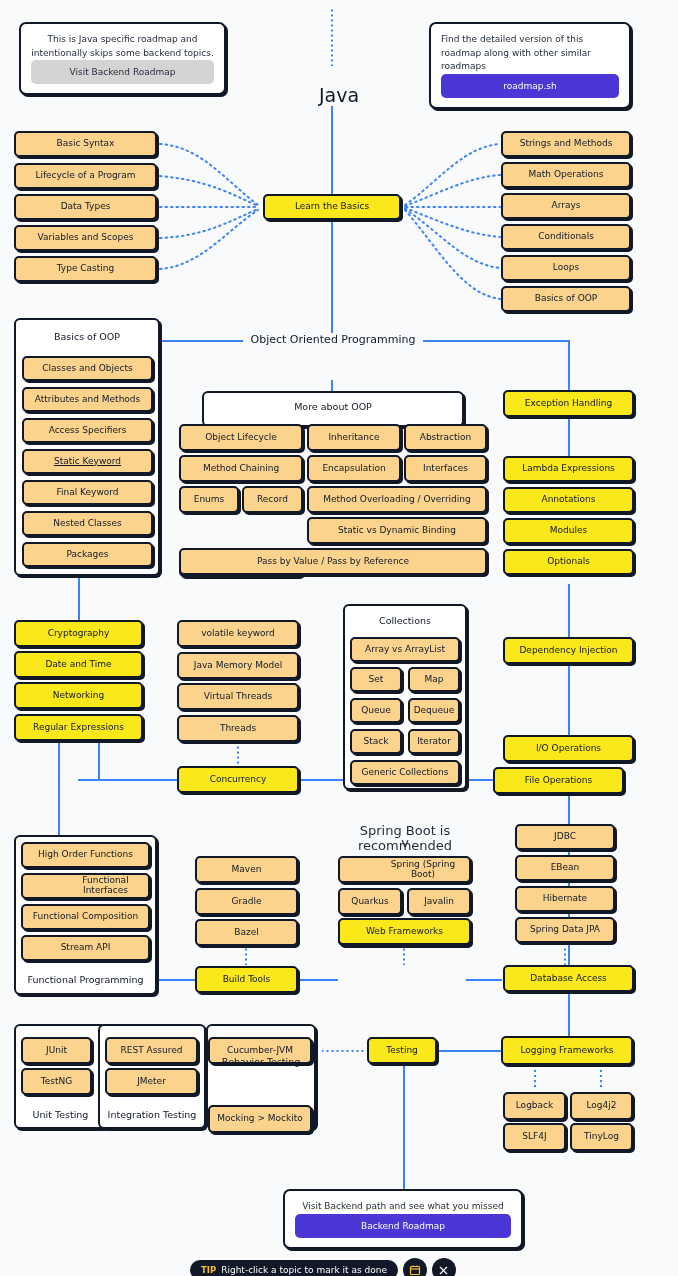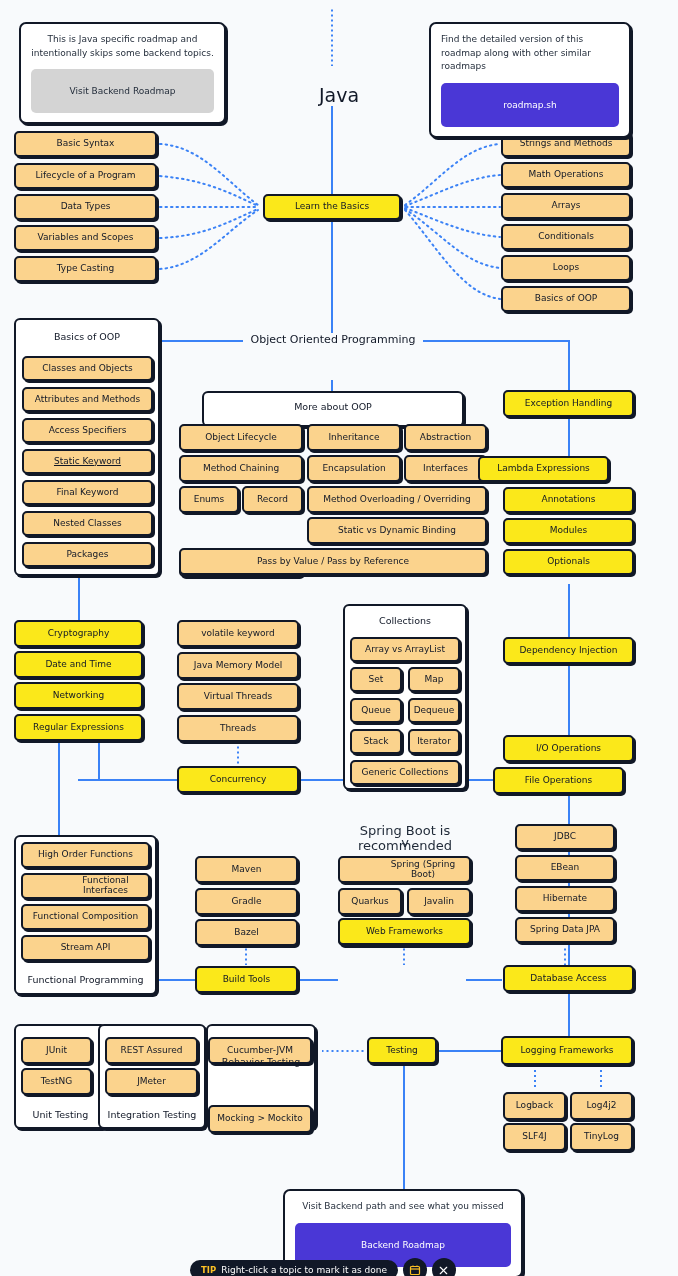--- a/index.html
+++ b/index.html
@@ -52,25 +52,24 @@
     border-radius:7px;
     box-shadow:2px 2px 0 #111827;
     padding:9px 10px;
     z-index:8;
   }
   .card p{
     font-size:9px; color:#1f2937; text-align:center; line-height:1.5;
   }
   .card .btn{
     display:block; width:100%;
-    margin-top:9px;
     border-radius:5px;
     text-align:center;
     font-size:9px;
-    padding:17px 4px;
+    padding:7px 4px;
   }
   .btn-grey{ background:#d4d4d4; color:#1f2937; }
   .btn-purple{ background:#4a37d6; color:#ffffff; }
 
   
   .ln{ position:absolute; background:#3b82f6; z-index:1; }
   .lnv{ width:2px; }
   .lnh{ height:2px; }
   .dotv{
     position:absolute; width:2px; z-index:1;
@@ -247,21 +246,21 @@
   <div class="node tan" style="left:179px; top:486px; width:60px; height:27px;">Enums</div>
   <div class="node tan" style="left:242px; top:486px; width:61px; height:27px;">Record</div>
   <div class="node tan" style="left:307px; top:486px; width:180px; height:27px;">Method Overloading / Overriding</div>
 
   <div class="node tan" style="left:179px; top:517px; width:124px; height:27px;margin-top:33px;">Initializer Block</div>
   <div class="node tan" style="left:307px; top:517px; width:180px; height:27px;">Static vs Dynamic Binding</div>
 
   <div class="node tan" style="left:179px; top:548px; width:308px; height:27px;">Pass by Value / Pass by Reference</div>
 
   <div class="node yellow" style="left:503px; top:390px; width:131px; height:27px;">Exception Handling</div>
-  <div class="node yellow" style="left:478px; top:456px; width:131px; height:26px;">Lambda Expressions</div>
+  <div class="node yellow" style="left:503px; top:456px; width:131px; height:26px;">Lambda Expressions</div>
   <div class="node yellow" style="left:503px; top:487px; width:131px; height:26px;">Annotations</div>
   <div class="node yellow" style="left:503px; top:518px; width:131px; height:26px;">Modules</div>
   <div class="node yellow" style="left:503px; top:549px; width:131px; height:26px;">Optionals</div>
 
   <div class="node yellow" style="left:14px; top:620px; width:129px; height:27px;">Cryptography</div>
   <div class="node yellow" style="left:14px; top:651px; width:129px; height:27px;">Date and Time</div>
   <div class="node yellow" style="left:14px; top:682px; width:129px; height:27px;">Networking</div>
   <div class="node yellow" style="left:14px; top:714px; width:129px; height:27px;">Regular Expressions</div>
 
   <div class="node tan" style="left:177px; top:620px; width:122px; height:27px;">volatile keyword</div>

